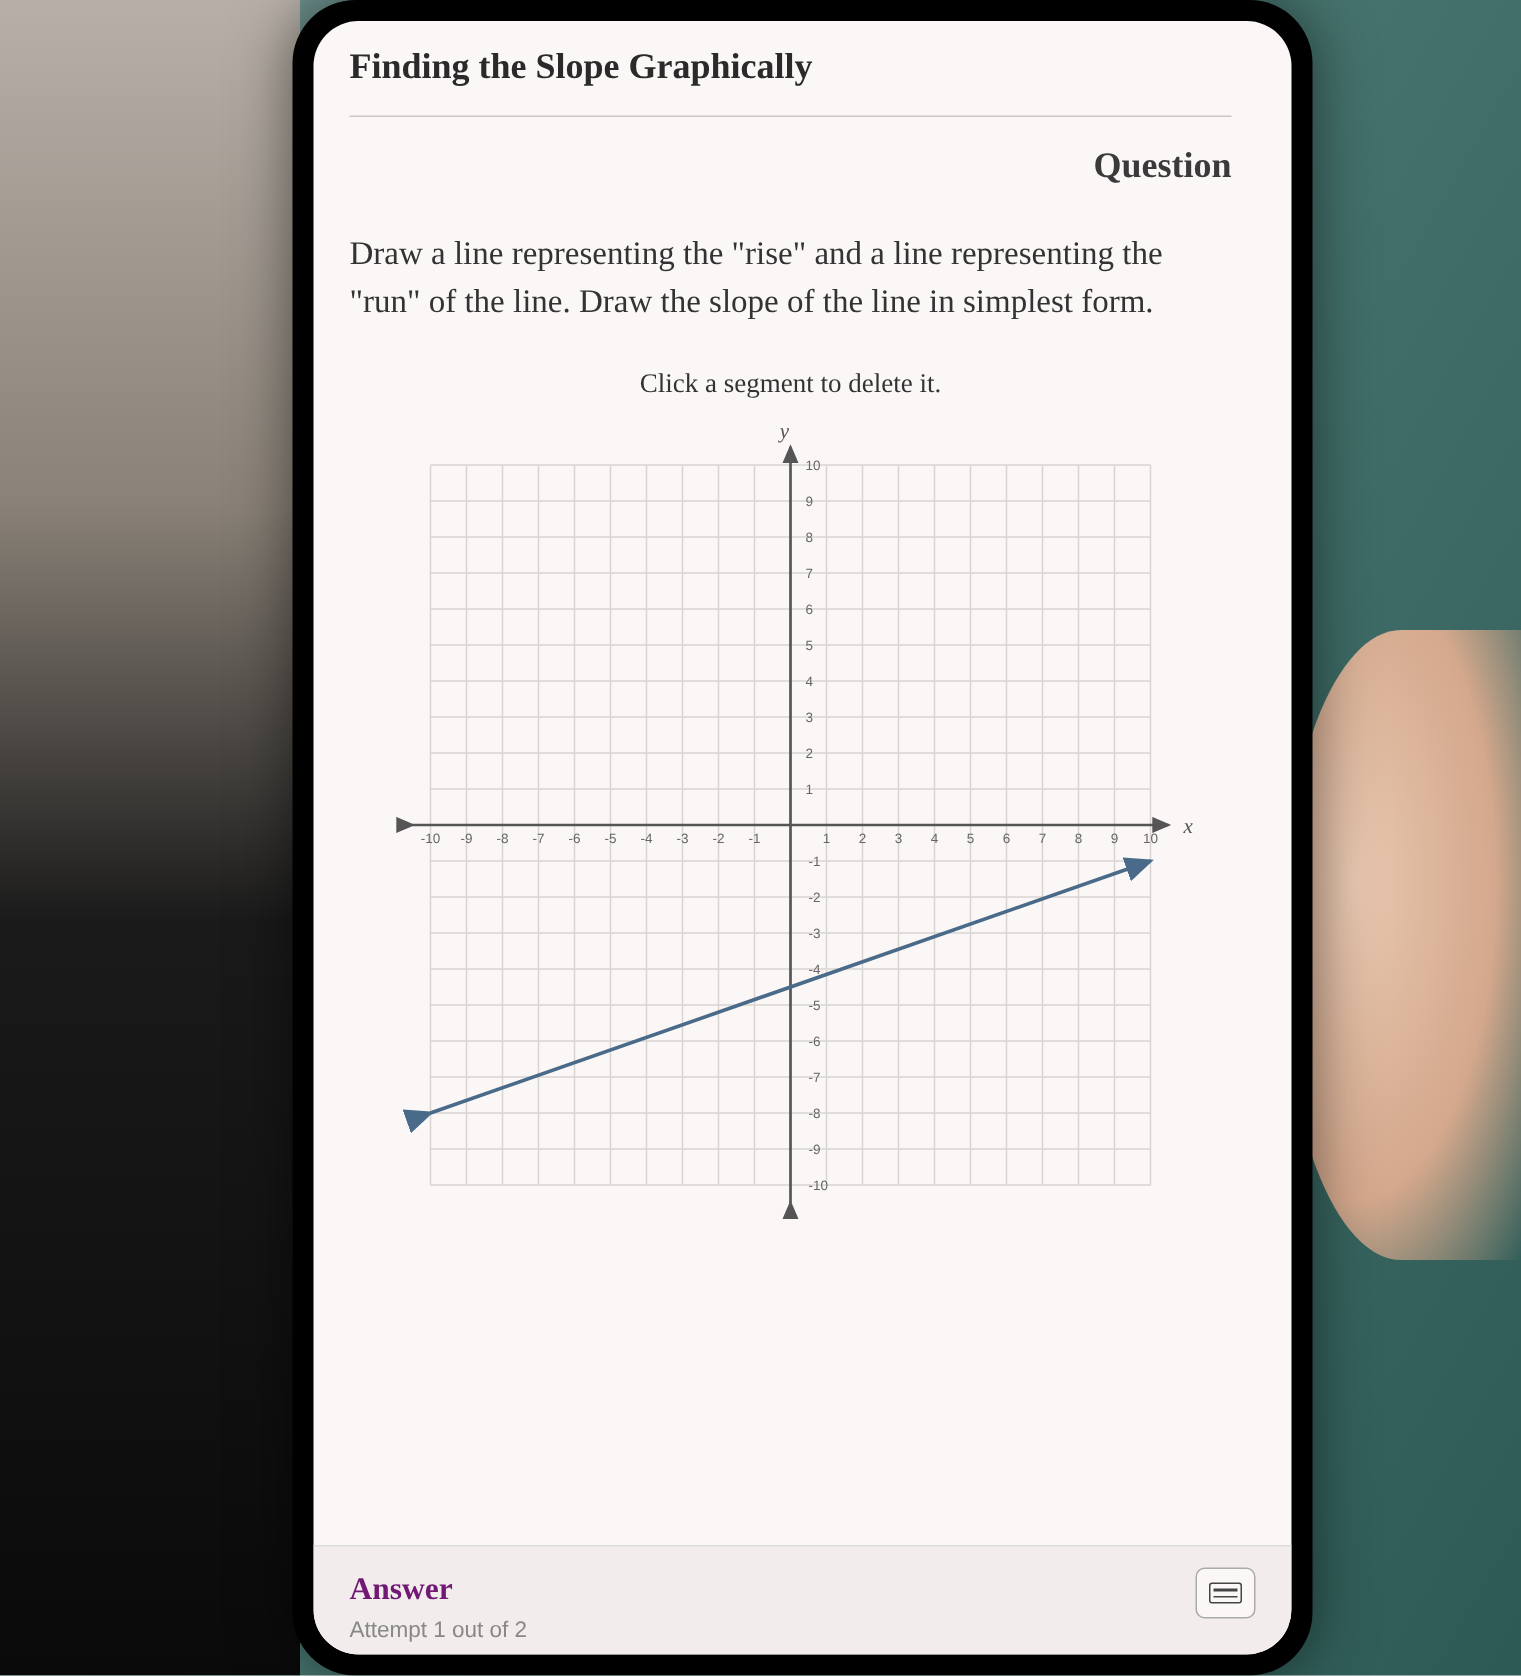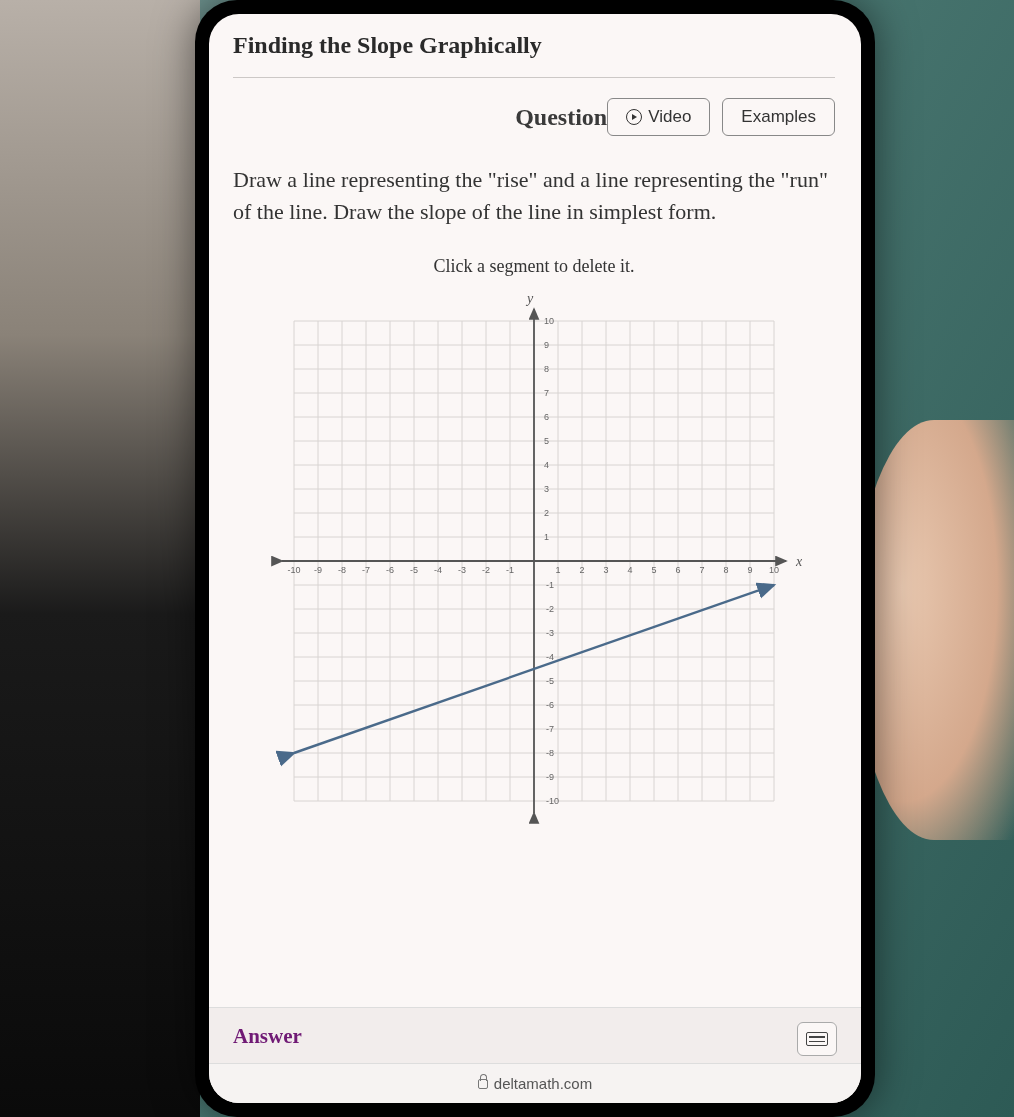--- a/index.html
+++ b/index.html
@@ -29,21 +29,21 @@
   .screen {
     width: 100%; height: 100%;
     background: #fbf7f6;
     border-radius: 30px;
     overflow: hidden;
     position: relative;
     display: flex; flex-direction: column;
   }
   .content {
     flex: 1;
-    padding: 18px 26px 0 24px;
+    padding: 18px 40px 0 24px;
     overflow: hidden;
   }
   .page-title {
     font-weight: bold;
     font-size: 24px;
     color: #2a2a2a;
     margin-bottom: 18px;
   }
   hr.divider {
     border: none; border-top: 1px solid #ccc8c6; margin-bottom: 20px;
@@ -138,29 +138,20 @@
 <div class="phone">
   <div class="screen">
 
     <div class="content">
 
       <div class="page-title">Finding the Slope Graphically</div>
       <hr class="divider">
 
       <div class="question-row">
         <div class="question-label">Question</div>
-        <div class="btn-group">
-          <button class="outline-btn">
-            <span class="play-icon"></span>
-            <span>Video</span>
-          </button>
-          <button class="outline-btn">
-            <span>Examples</span>
-          </button>
-        </div>
       </div>
 
       <div class="prompt">Draw a line representing the "rise" and a line representing the "run" of the line. Draw the slope of the line in simplest form.</div>
 
       <div class="instructions" style="margin-bottom:4px;">Click a segment to delete it.</div>
 
       <div class="graph-wrap">
         <svg class="graph" id="graph-svg" width="560" height="560">
             <defs>
               <marker id="arrow" markerWidth="8" markerHeight="8" refX="6" refY="3" orient="auto">
@@ -257,24 +248,21 @@
             <text x="542" y="285" class="axis-lbl">x</text>
             <text x="276" y="22" class="axis-lbl" text-anchor="middle">y</text>
             <line x1="40" y1="472" x2="520" y2="304" stroke="#4a6a8a" stroke-width="2.4" marker-end="url(#arrowL)" marker-start="url(#arrowL)"></line>
           </svg>
       </div>
 
     </div>
 
     <div class="answer-section">
       <div class="answer-title">Answer</div>
+      <div class="attempt">Attempt 1 out of 2</div>
       <div class="kbd-btn">
         <span class="kbd-glyph"></span>
       </div>
     </div>
 
-    <div class="url-bar">
-      <span class="lock-icon"></span>
-      <span>deltamath.com</span>
-    </div>
 
   </div>
 </div>
 
 </body></html>

